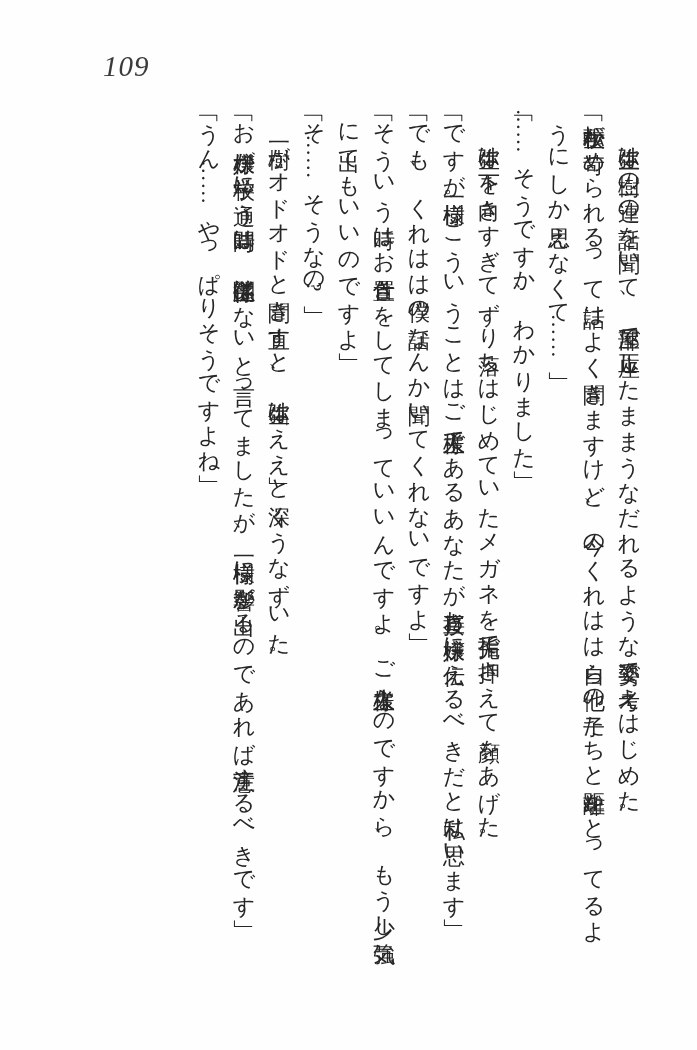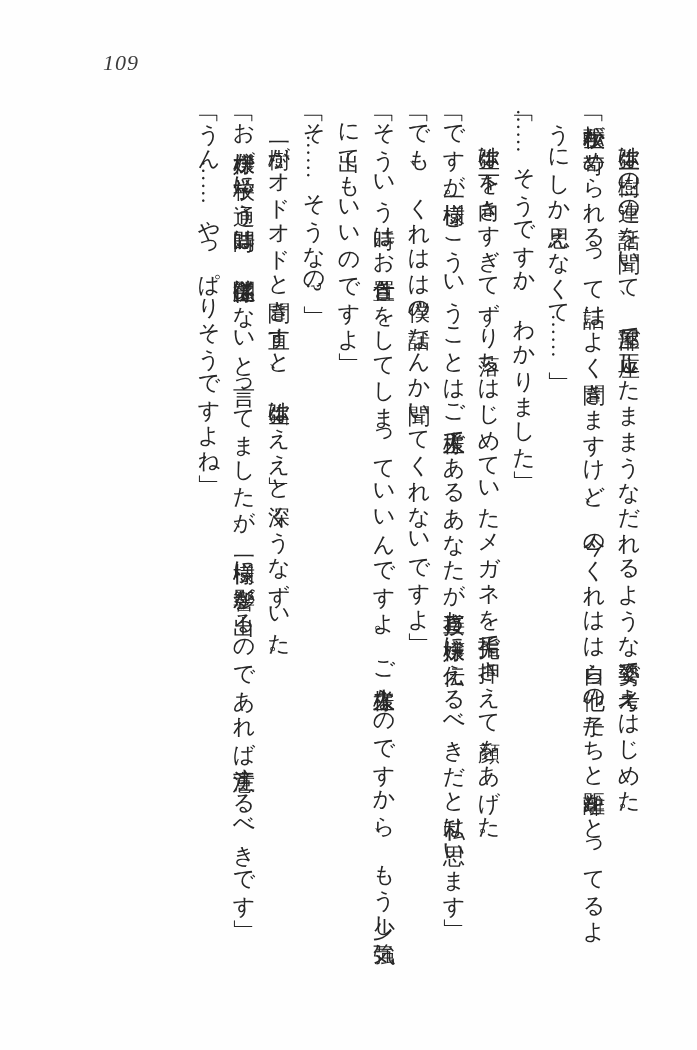--- a/index.html
+++ b/index.html
@@ -15,21 +15,21 @@
     height: 1050px;
     background: #fefefe;
     overflow: hidden;
     font-family: "Liberation Serif", "DejaVu Serif", serif;
   }
   .page-number {
     position: absolute;
     top: 50px;
     left: 103px;
     font-style: italic;
-    font-size: 22px;
+    font-size: 29px;
     letter-spacing: 1px;
     color: #3b3b3b;
   }
   .text-area {
     position: absolute;
     top: 108px;
     right: 50px;
     height: 840px;
     writing-mode: vertical-rl;
     text-orientation: mixed;

